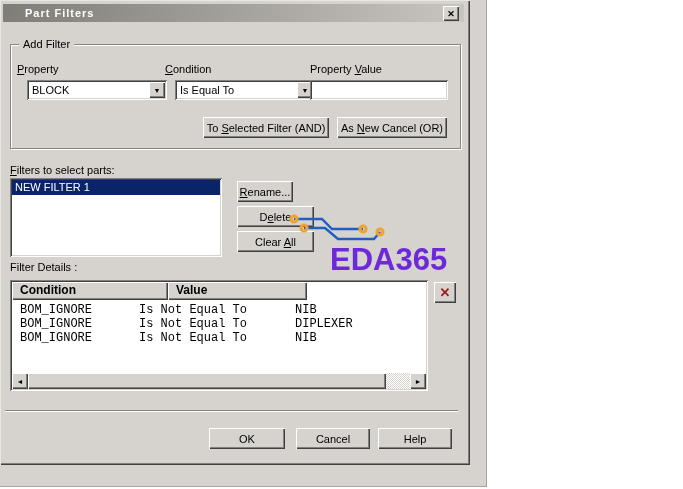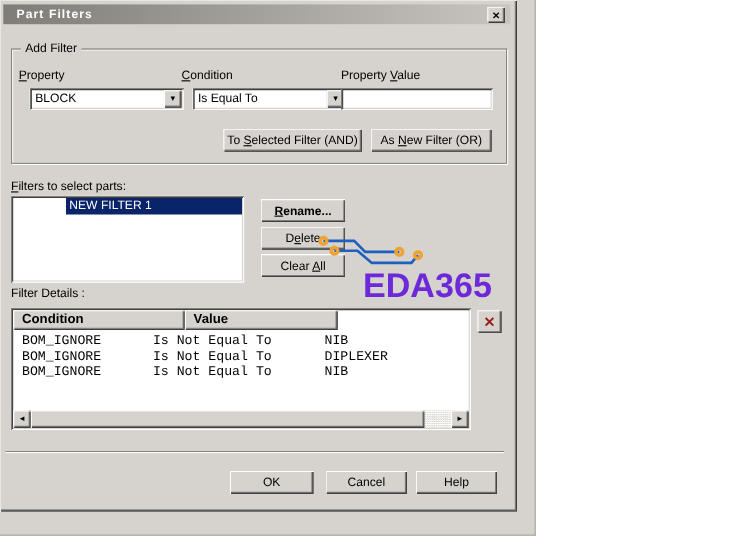--- a/index.html
+++ b/index.html
@@ -4,21 +4,21 @@
 <style>
   html,body { margin:0; padding:0; }
   body { font-family:"Liberation Sans", sans-serif; font-size:11px; color:#000; background:#fff; }
   .desktop { position:relative; width:683px; height:489px; background:#fff; overflow:hidden; }
   .backpanel { position:absolute; left:0; top:0; width:486px; height:486px; background:#d6d3ce;
                border-right:1px solid #a6a39e; border-bottom:1px solid #a6a39e; }
   .dialog { position:absolute; left:0; top:0; width:470px; height:465px; background:#d6d3ce;
             box-shadow: inset 1px 1px 0 #e9e7e2, inset -1px -1px 0 #404040, inset -2px -2px 0 #808080; }
   .titlebar { position:absolute; left:3px; top:4px; width:461px; height:18px;
               background:linear-gradient(90deg,#7f7d78,#c8c5bf);
-              display:flex; align-items:center; padding-left:12px; box-sizing:border-box; }
+              display:flex; align-items:center; padding-left:22px; box-sizing:border-box; }
   .title-text { color:#fff; font-weight:bold; font-size:11px; letter-spacing:1px; }
   .raised { background:#d6d3ce;
             box-shadow: inset 1px 1px 0 #ffffff, inset -1px -1px 0 #404040, inset -2px -2px 0 #808080; }
   .btn { position:absolute; display:flex; align-items:center; justify-content:center;
          font-size:11px; cursor:default; user-select:none; }
   .close-btn { position:absolute; left:443px; top:6px; width:16px; height:15px;
                display:flex; align-items:center; justify-content:center;
                font-size:9px; font-weight:bold; }
   .sunken { background:#fff;
             box-shadow: inset 1px 1px 0 #808080, inset -1px -1px 0 #ffffff, inset 2px 2px 0 #404040, inset -2px -2px 0 #d6d3ce; }
@@ -28,21 +28,21 @@
   .lbl { position:absolute; white-space:nowrap; }
   .mn { text-decoration:underline; }
   .combo { position:absolute; height:20px;margin-left:10px; }
   .combo .combo-text { position:absolute; left:5px; top:4px; white-space:nowrap; }
   .combo .arrow-btn { position:absolute; right:2px; top:2px; width:16px; height:16px;
                       display:flex; align-items:center; justify-content:center; font-size:7px; }
   .field { position:absolute; height:20px; border:none; outline:none; background:#fff;
            box-shadow: inset 1px 1px 0 #808080, inset -1px -1px 0 #ffffff, inset 2px 2px 0 #404040, inset -2px -2px 0 #d6d3ce;
            font-family:"Liberation Sans", sans-serif; font-size:11px; padding:0 5px; box-sizing:border-box; }
   .listbox { position:absolute; left:10px; top:178px; width:212px; height:79px; }
-  .list-inner { position:absolute; left:2px; top:2px; right:2px; bottom:2px; overflow:hidden;margin-left:48px; }
+  .list-inner { position:absolute; left:2px; top:2px; right:2px; bottom:2px; overflow:hidden; }
   .list-item { height:15px; line-height:15px; padding-left:3px; }
   .list-item.selected { background:#0a246a; color:#fff; }
   .detail-table { position:absolute; left:10px; top:280px; width:418px; height:111px; }
   .th-row { position:absolute; left:2px; top:2px; height:18px; display:flex; }
   .th { box-sizing:border-box; font-weight:bold; font-size:12px; line-height:17px; padding-left:8px;
         background:#d6d3ce;
         box-shadow: inset 1px 1px 0 #ffffff, inset -1px -1px 0 #404040, inset -2px -2px 0 #808080; }
   .tr-row { position:absolute; left:2px; display:flex; height:14px;
             font-family:"Liberation Mono","DejaVu Sans Mono",monospace; font-size:12px; line-height:14px; }
   .td { box-sizing:border-box; padding-left:8px; white-space:nowrap; overflow:hidden; }
@@ -95,32 +95,32 @@
         <span>▼</span>
       </div>
     </div>
 
     <input class="field" style="left: 310px; top: 80px; width: 138px;" value="">
 
     <div class="btn raised" style="left:203px; top:117px; width:126px; height:21px;">
       <span><span>To </span><span class="mn">S</span><span>elected Filter (AND)</span></span>
     </div>
     <div class="btn raised" style="left:337px; top:117px; width:110px; height:21px;">
-      <span><span>As </span><span class="mn">N</span><span>ew Filter (OR)</span></span>
+      <span><span>As </span><span class="mn">N</span><span>ew Cancel (OR)</span></span>
     </div>
 
     <span class="lbl" style="left:10px; top:164px;text-align:right;"><span></span><span class="mn">F</span><span>ilters to select parts:</span></span>
 
     <div class="listbox sunken">
       <div class="list-inner">
         <div class="list-item selected">NEW FILTER 1</div>
       </div>
     </div>
 
-    <div class="btn raised" style="left:237px; top:181px; width:77px; height:21px;font-weight:bold;">
+    <div class="btn raised" style="left:237px; top:181px; width:56px; height:21px;">
       <span><span></span><span class="mn">R</span><span>ename...</span></span>
     </div>
     <div class="btn raised" style="left:237px; top:206px; width:77px; height:21px;">
       <span><span>D</span><span class="mn">e</span><span>lete</span></span>
     </div>
     <div class="btn raised" style="left:237px; top:231px; width:77px; height:21px;">
       <span><span>Clear </span><span class="mn">A</span><span>ll</span></span>
     </div>
 
     <svg class="trace-svg" width="110" height="36" viewBox="0 0 110 36">

